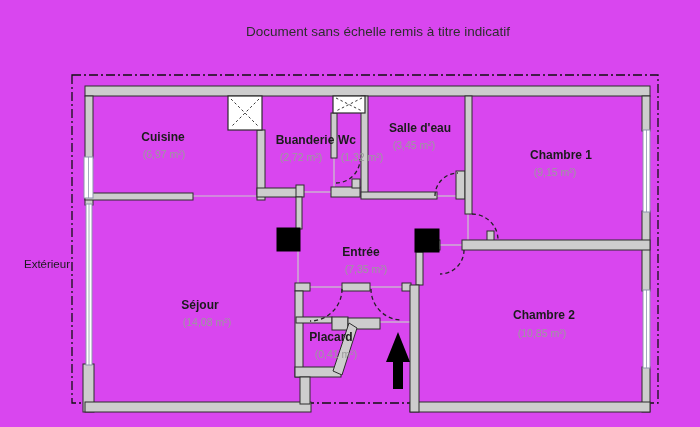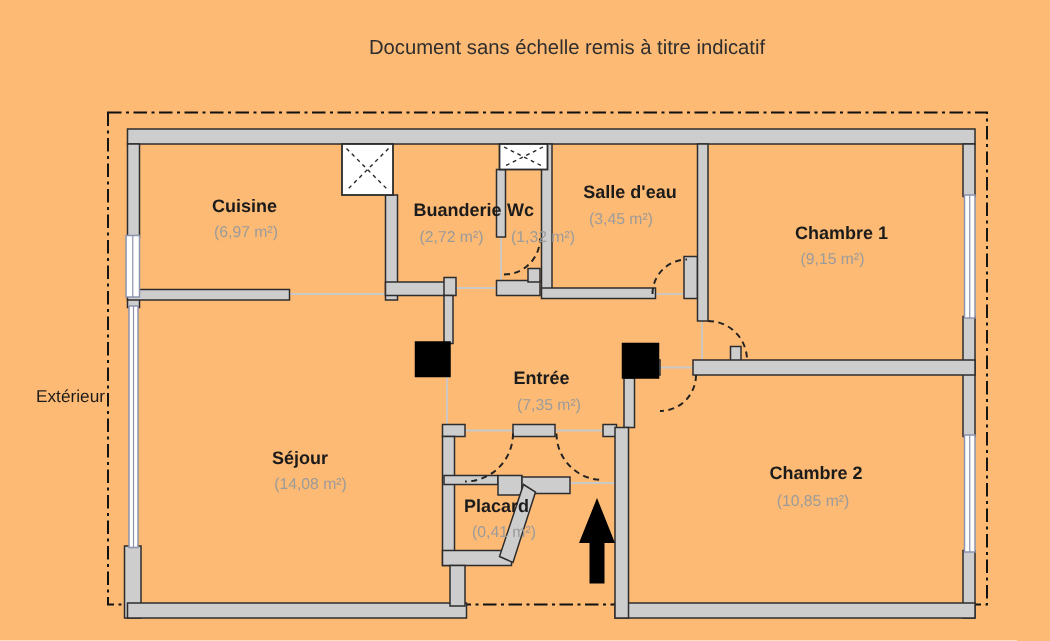--- a/index.html
+++ b/index.html
@@ -1,16 +1,16 @@
 <!DOCTYPE html>
 <html><head>
 <meta charset="utf-8">
 <style>
   html,body{margin:0;padding:0;background:#ffffff;}
-  .canvas{position:relative;width:700px;height:427px;background:#fdba74;overflow:hidden;
+  .canvas{position:relative;width:700px;height:427px;background:#d946ef;overflow:hidden;
           font-family:"Liberation Sans",sans-serif;text-decoration:underline;}
   svg{display:block;}
   .wall{fill:#cdcdcd;stroke:#2c2c2c;stroke-width:1;}
   .wall-dark{fill:#000000;stroke:#000000;}
   .boundary{fill:none;stroke:#111111;stroke-width:1.3;stroke-dasharray:9 3 2 3;}
   .threshold{stroke:#c9c9c9;stroke-width:1.2;fill:none;}
   .door-arc{fill:none;stroke:#222222;stroke-width:1.3;stroke-dasharray:4 3;}
   .win{fill:#ffffff;stroke:#8d93ad;stroke-width:1;}
   .winline{stroke:#8d93ad;stroke-width:0.8;}
   .shaft{fill:#ffffff;stroke:#2c2c2c;stroke-width:1.2;}

